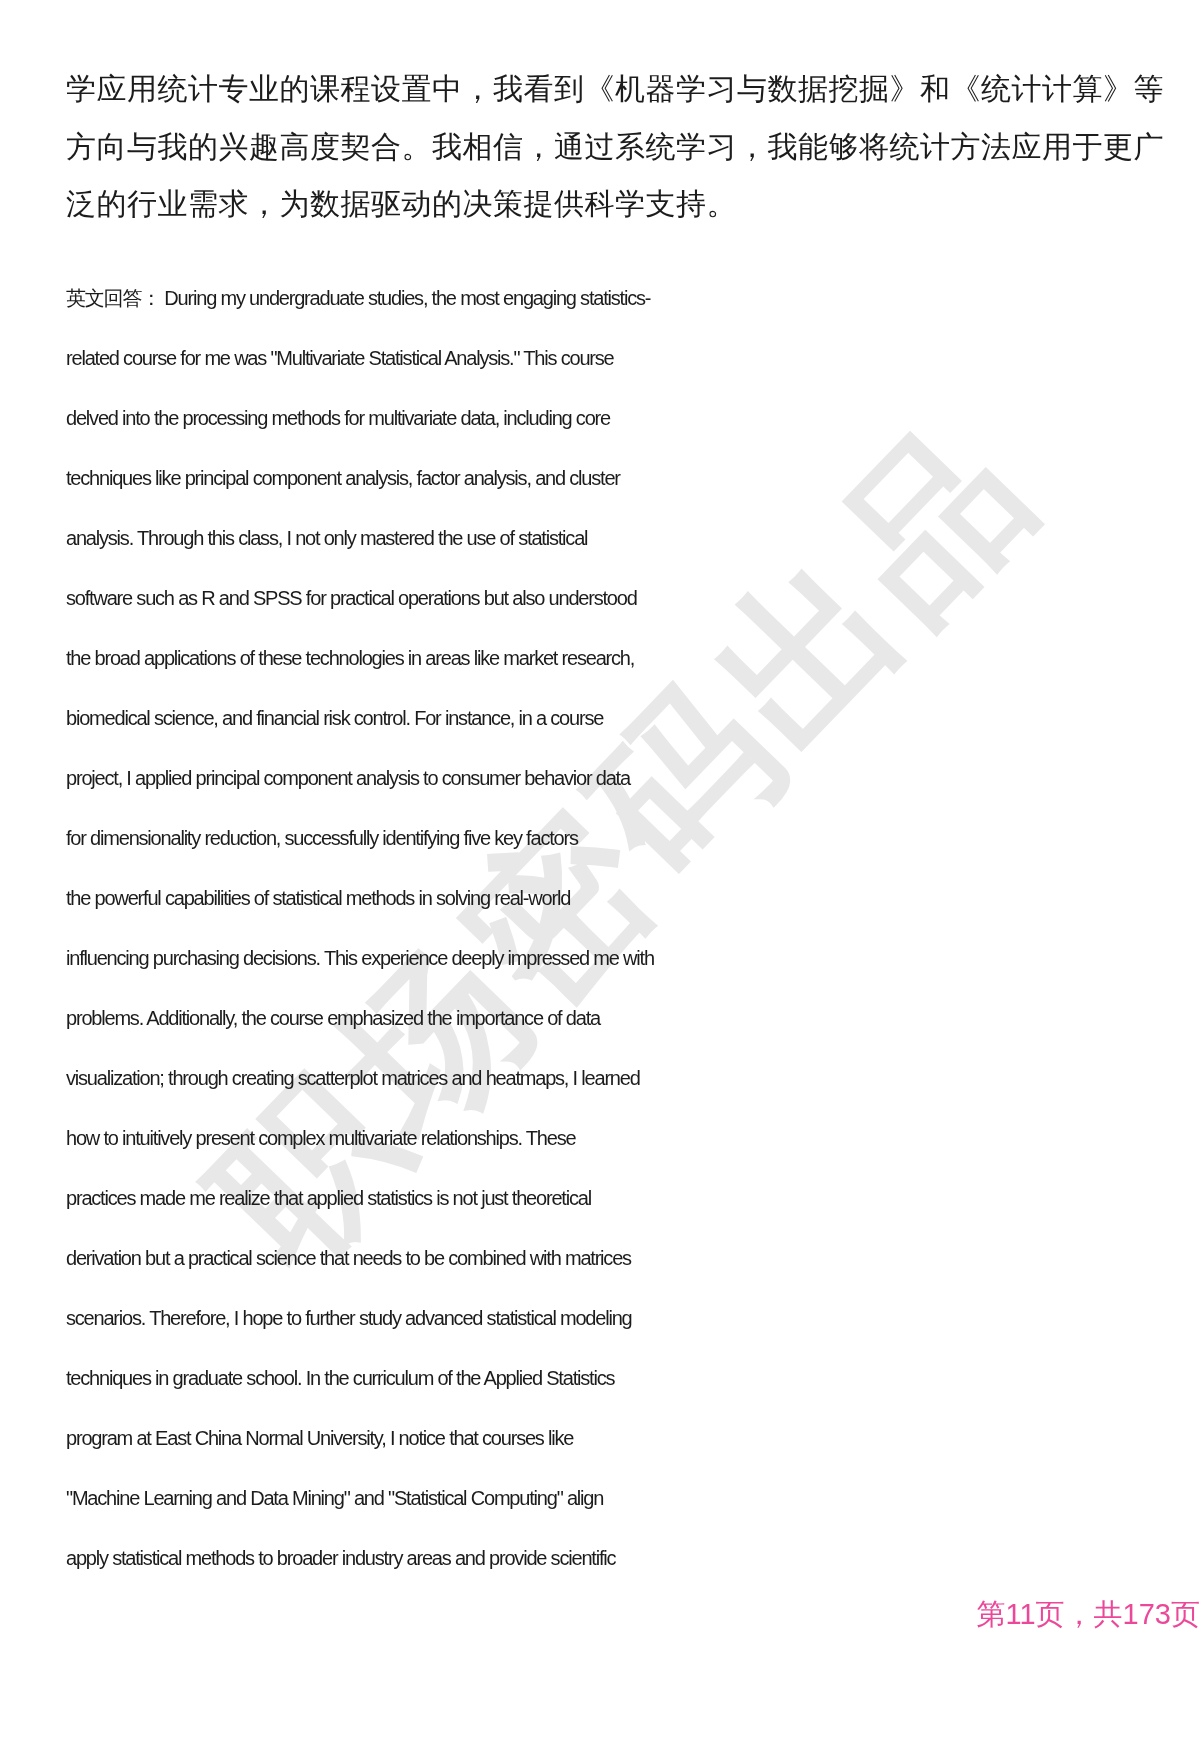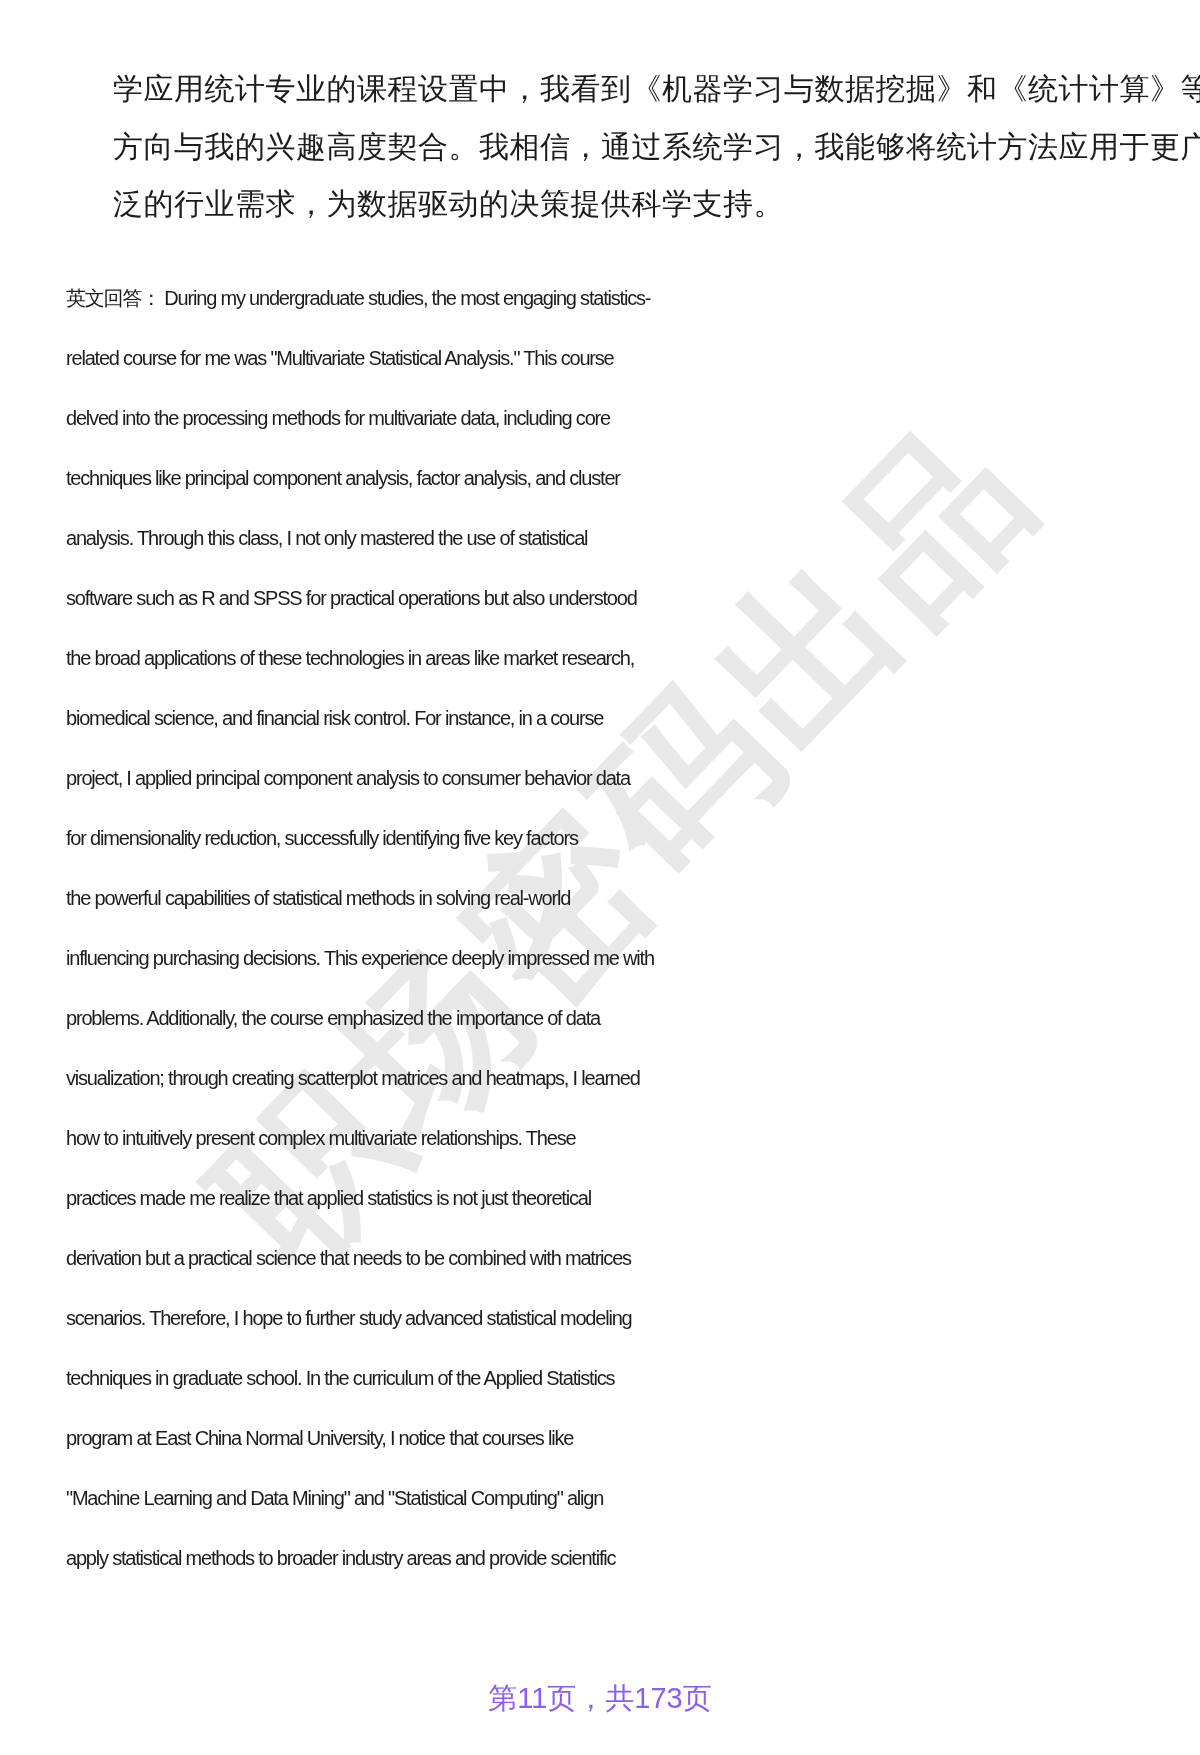--- a/index.html
+++ b/index.html
@@ -39,46 +39,45 @@
     position: relative;
     z-index: 1;
   }
   .para {
     position: absolute;
     left: 66px;
     width: 1068px;
   }
   .para-zh {
     top: 60px;
-    margin-left: 47px;
   }
   .para-zh .line {
     font-size: 30px;
     line-height: 57.5px;
     white-space: nowrap;
     letter-spacing: 0.5px;
   }
   .para-en {
     top: 268px;
   }
   .para-en .line {
     font-size: 20px;
     line-height: 60px;
     white-space: nowrap;
     letter-spacing: -1.2px;
   }
   .footer {
     position: absolute;
     left: 0;
-    top: 1678px;
+    top: 1594px;
     width: 1200px;
-    text-align: center;
+    text-align: right;
     font-size: 29px;
     line-height: 40px;
-    color: #8b5cf6;
+    color: #ec4899;
     z-index: 1;
   }
 </style>
 </head>
 <body>
 
 <div class="page">
 
   <div class="watermark">职场密码出品</div>
 

